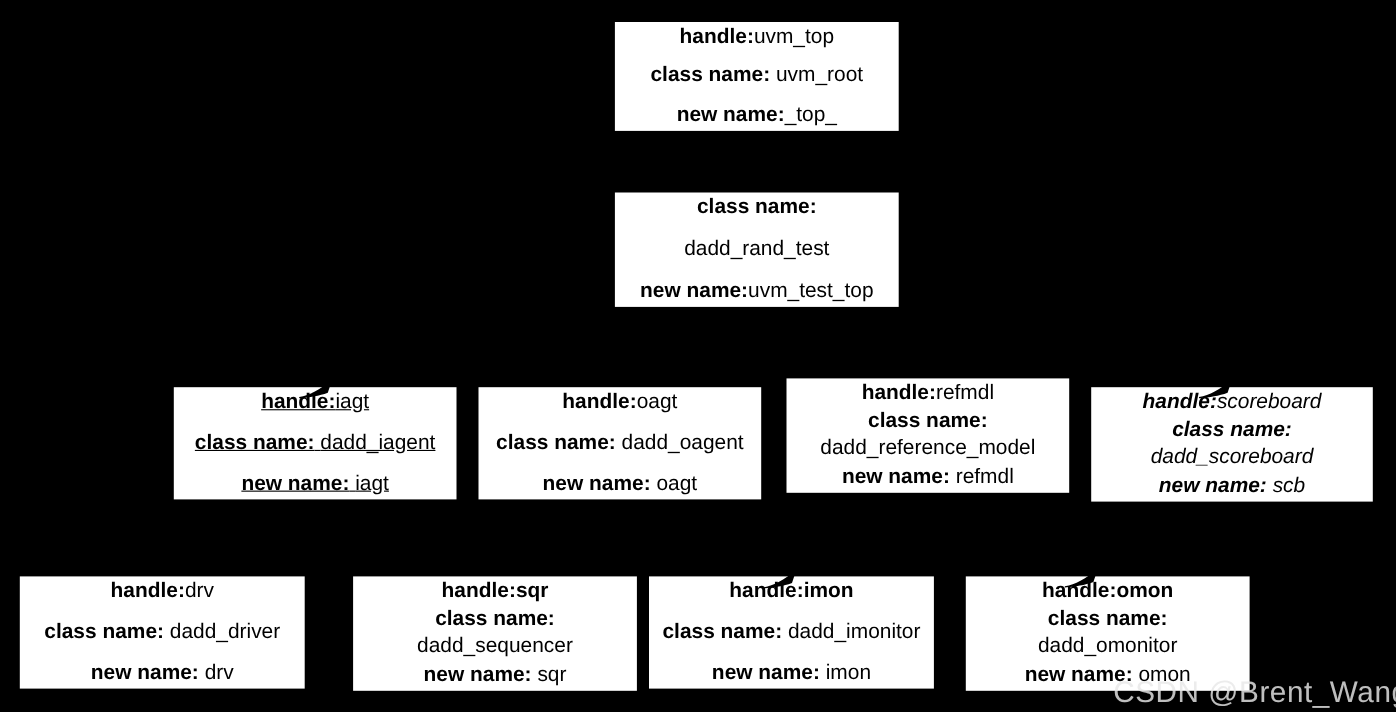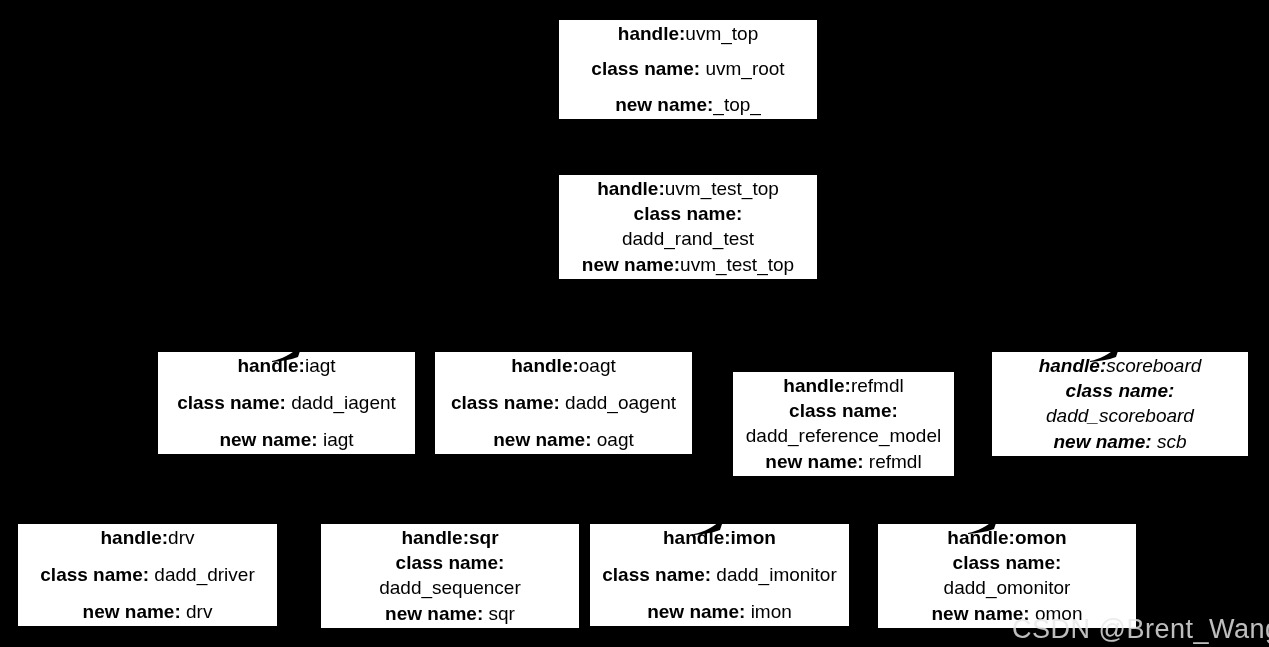--- a/index.html
+++ b/index.html
@@ -73,42 +73,41 @@
 
 <div id="canvas"></div>
 
 <div class="node" style="left:559px; top:20px; width:258px; height:99px;">
   <span class="line"><span class="lbl">handle:</span><span class="val">uvm_top</span></span>
   <span class="line"><span class="lbl">class name:</span><span class="val"> <span>uvm_root</span></span></span>
   <span class="line"><span class="lbl">new name:</span><span class="val">_top_</span></span>
 </div>
 
 <div class="node" style="left:559px; top:175px; width:258px; height:104px;">
-  <span class="line"><span class="lbl">handle:</span><span class="val">uvm_test_top</span></span>
   <span class="line"><span class="lbl">class name:</span></span>
   <span class="line"><span class="val">dadd_rand_test</span></span>
   <span class="line"><span class="lbl">new name:</span><span class="val">uvm_test_top</span></span>
 </div>
 
-<div class="node" style="left:158px; top:352px; width:257px; height:102px;">
+<div class="node" style="left:158px; top:352px; width:257px; height:102px;text-decoration:underline;">
   <span class="line"><span class="lbl">handle:</span><span class="val">iagt</span></span>
   <span class="line"><span class="lbl">class name:</span><span class="val"> <span>dadd_iagent</span></span></span>
   <span class="line"><span class="lbl">new name:</span><span class="val"> <span>iagt</span></span></span>
 </div>
 <svg class="notch" style="left:272px; top:345px; width:36px; height:18px;" viewBox="0 0 36 18">
   <path d="M0 16 C10 14 18 10 30 0 L26 12 C18 15 10 16 0 17 Z" fill="#000000"></path>
 </svg>
 
 <div class="node" style="left:435px; top:352px; width:257px; height:102px;">
   <span class="line"><span class="lbl">handle:</span><span class="val">oagt</span></span>
   <span class="line"><span class="lbl">class name:</span><span class="val"> <span>dadd_oagent</span></span></span>
   <span class="line"><span class="lbl">new name:</span><span class="val"> <span>oagt</span></span></span>
 </div>
 
-<div class="node" style="left:715px; top:372px; width:221px; height:104px;margin-left:18px;">
+<div class="node" style="left:715px; top:344px; width:257px; height:104px;">
   <span class="line"><span class="lbl">handle:</span><span class="val">refmdl</span></span>
   <span class="line"><span class="lbl">class name:</span></span>
   <span class="line"><span class="val">dadd_reference_model</span></span>
   <span class="line"><span class="lbl">new name:</span><span class="val"> <span>refmdl</span></span></span>
 </div>
 
 <div class="node" style="left:992px; top:352px; width:256px; height:104px;font-style:italic;">
   <span class="line"><span class="lbl">handle:</span><span class="val">scoreboard</span></span>
   <span class="line"><span class="lbl">class name:</span></span>
   <span class="line"><span class="val">dadd_scoreboard</span></span>

